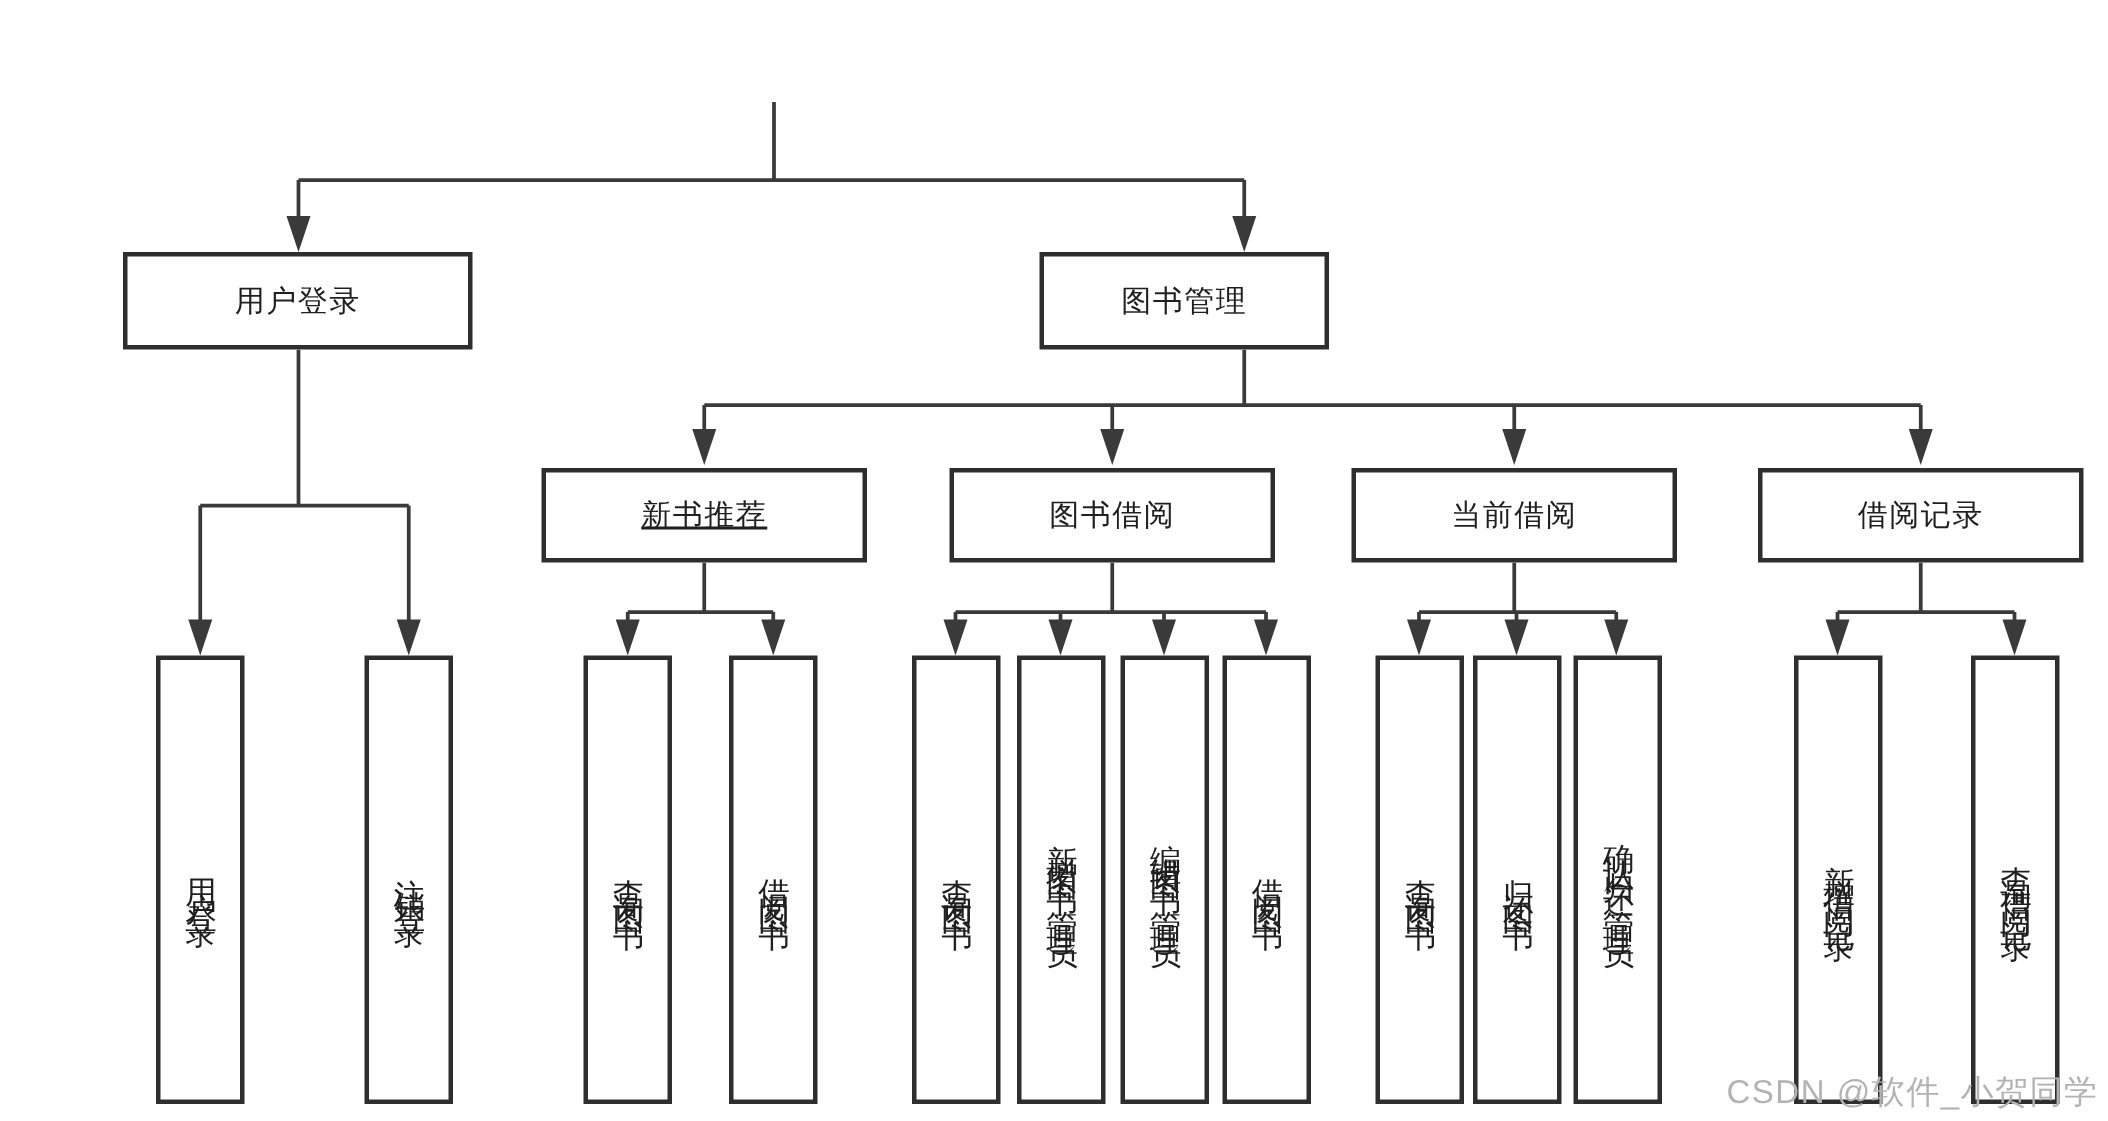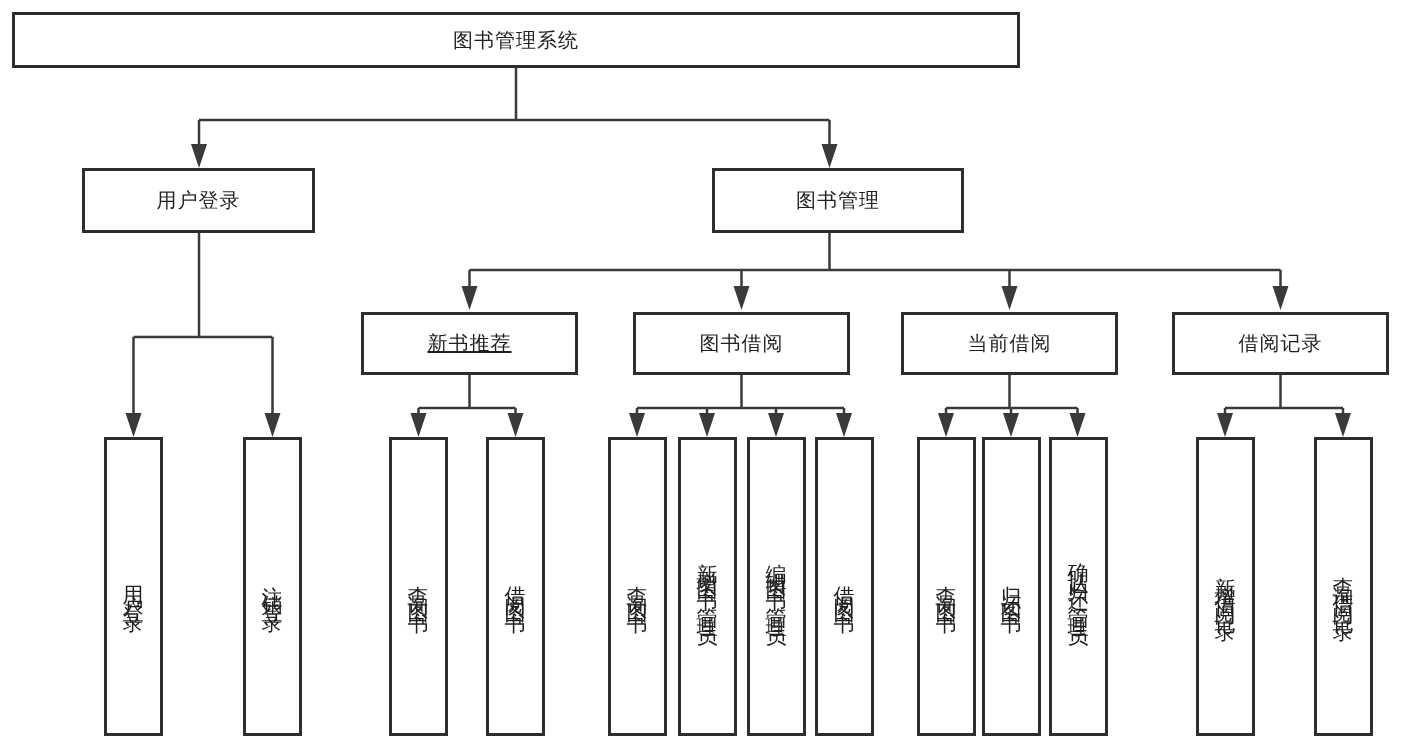--- a/index.html
+++ b/index.html
@@ -40,21 +40,21 @@
     text-orientation: mixed;
     font-size: 21px;
     letter-spacing: 9px;
     line-height: 1;
     white-space: nowrap;
   }
   
   .n-root   { left: 12px;   top: 12px;  width: 1008px; height: 56px; }
   
   .n-l2-0   { left: 82px;   top: 168px; width: 233px;  height: 65px; }
-  .n-l2-1   { left: 712px;  top: 168px; width: 252px;  height: 65px; font-family: Liberation Mono, monospace; }
+  .n-l2-1   { left: 693px;  top: 168px; width: 193px;  height: 65px; font-family: Liberation Mono, monospace; }
   
   .n-l3-0   { left: 361px;  top: 312px; width: 217px;  height: 63px; text-decoration: underline; }
   .n-l3-1   { left: 633px;  top: 312px; width: 217px;  height: 63px; }
   .n-l3-2   { left: 901px;  top: 312px; width: 217px;  height: 63px; }
   .n-l3-3   { left: 1172px; top: 312px; width: 217px;  height: 63px; }
   
   .leaf     { top: 437px; height: 299px; width: 59px; }
   .n-lf-0   { left: 104px; }
   .n-lf-1   { left: 243px; }
   .n-lf-2   { left: 389px; }
@@ -107,23 +107,20 @@
       <path d="M469.5 310 L461.5 286 L477.5 286 Z M741.5 310 L733.5 286 L749.5 286 Z M1009.5 310 L1001.5 286 L1017.5 286 Z M1280.5 310 L1272.5 286 L1288.5 286 Z"></path>
 
       <path d="M133.5 437 L125.5 413 L141.5 413 Z M272.5 437 L264.5 413 L280.5 413 Z"></path>
       <path d="M418.5 437 L410.5 413 L426.5 413 Z M515.5 437 L507.5 413 L523.5 413 Z"></path>
       <path d="M637 437 L629 413 L645 413 Z M707 437 L699 413 L715 413 Z M776 437 L768 413 L784 413 Z M844 437 L836 413 L852 413 Z"></path>
       <path d="M946 437 L938 413 L954 413 Z M1011 437 L1003 413 L1019 413 Z M1077.5 437 L1069.5 413 L1085.5 413 Z"></path>
       <path d="M1225 437 L1217 413 L1233 413 Z M1343 437 L1335 413 L1351 413 Z"></path>
     </g>
   </svg>
 
-  <div class="node h n-root">
-    <span>图书管理系统</span>
-  </div>
 
   <div class="node h n-l2-0">
     <span>用户登录</span>
   </div>
   <div class="node h n-l2-1">
     <span>图书管理</span>
   </div>
 
   <div class="node h n-l3-0">
     <span>新书推荐</span>
@@ -175,14 +172,15 @@
     <span>确认归还（管理员）</span>
   </div>
 
   <div class="node v leaf n-lf-11">
     <span>新增借阅记录</span>
   </div>
   <div class="node v leaf n-lf-12">
     <span>查询借阅记录</span>
   </div>
 
+  <div class="watermark">CSDN @软件_小贺同学</div>
 
 </div>
 
 </body></html>

